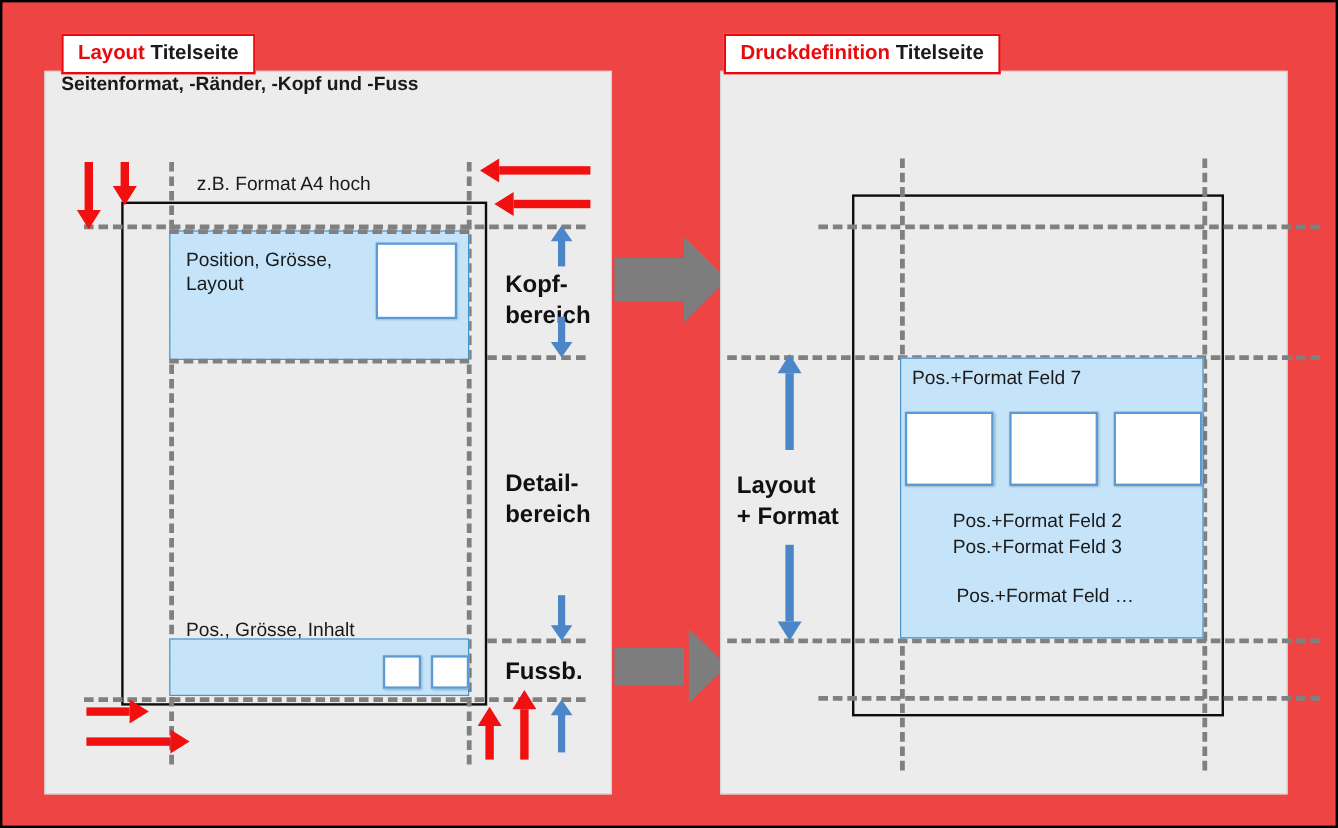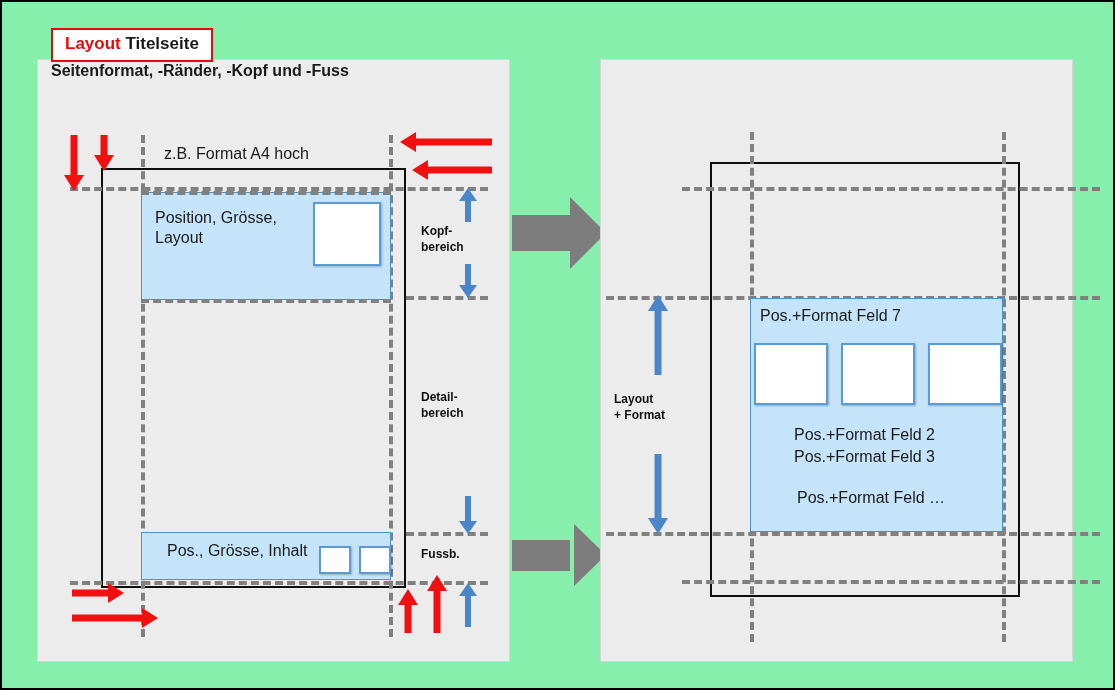--- a/index.html
+++ b/index.html
@@ -7,21 +7,21 @@
   body {
     width:1115px; height:690px;
     background:#ffffff;
     font-family:"Liberation Sans", sans-serif;
     overflow:hidden;
     position:relative;
   }
   #root {
     position:absolute; left:0; top:0;
     width:1115px; height:690px;
-    background:#86efac;
+    background:#ef4444;
     border:2px solid #000000;
   }
 
   
   .panel {
     position:absolute;
     background:#ececec;
     border:1px solid #d6d6d6;
   }
   #panel-left  { left:35px;  top:57px;  width:473px; height:603px; }
@@ -81,21 +81,21 @@
   }
   .lbl {
     position:absolute;
     font-size:16px;
     color:#1a1a1a;
     white-space:pre-line;
     line-height:1.28;
   }
   .lbl-bold {
     position:absolute;
-    font-size:12px;
+    font-size:20px;
     font-weight:bold;
     color:#111111;
     white-space:pre-line;
     line-height:1.3;
   }
 
   
   .arrow { position:absolute; }
   .arrow .shaft { position:absolute; }
   .arrow .head  { position:absolute; width:0; height:0; }
@@ -150,21 +150,21 @@
 
   <div class="bluebox" style="left:139px; top:190px; width:250px; height:108px;"></div>
   <div class="lbl" style="left:153px; top:206px; width:165px;">Position, Grösse,
 Layout</div>
   <div class="whitebox" style="left:311px; top:200px; width:68px; height:64px;"></div>
 
   <div class="dash-h" style="left:139px; top:189px; width:250px;"></div>
   <div class="dash-h" style="left:139px; top:297px; width:250px;"></div>
 
   <div class="bluebox" style="left:139px; top:530px; width:250px; height:48px;"></div>
-  <div class="lbl" style="left:153px; top:539px;margin-left:12px;">Pos., Grösse, Inhalt</div>
+  <div class="lbl" style="left:153px; top:514px;">Pos., Grösse, Inhalt</div>
   <div class="whitebox" style="left:317px; top:544px; width:32px; height:28px;"></div>
   <div class="whitebox" style="left:357px; top:544px; width:32px; height:28px;"></div>
 
   <div class="lbl" style="left:162px; top:142px; font-size:16px;text-align:center;">z.B. Format A4 hoch</div>
 
   <div class="lbl-bold" style="left:419px; top:222px;">Kopf-
 bereich</div>
   <div class="lbl-bold" style="left:419px; top:388px;">Detail-
 bereich</div>
   <div class="lbl-bold" style="left:419px; top:545px;">Fussb.</div>
@@ -228,20 +228,21 @@
     <div class="bar"></div>
     <div class="tip" style="border-top-width:36px; border-bottom-width:36px; border-left-width:36px;"></div>
   </div>
   <div class="blockarrow" style="left:510px; top:522px; width:94px; height:62px;">
     <div class="bar"></div>
     <div class="tip" style="border-top-width:31px; border-bottom-width:31px; border-left-width:32px;"></div>
   </div>
 
   <div class="panel" id="panel-right"></div>
 
+  <div class="panel-caption" id="caption-right"><span class="cap-red">Druckdefinition</span><span> Titelseite</span></div>
 
 
   <div class="pageframe" style="left:708px; top:160px; width:310px; height:435px;"></div>
 
   <div class="dash-v" style="left:748px; top:130px; height:510px;"></div>
   <div class="dash-v" style="left:1000px; top:130px; height:510px;"></div>
 
   <div class="dash-h" style="left:680px; top:185px; width:418px;"></div>
   <div class="dash-h" style="left:604px; top:294px; width:494px;"></div>
   <div class="dash-h" style="left:604px; top:530px; width:494px;"></div>

